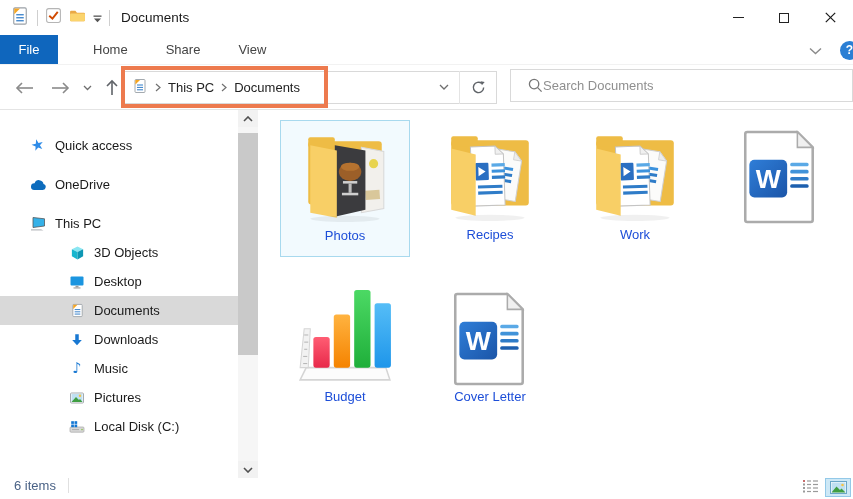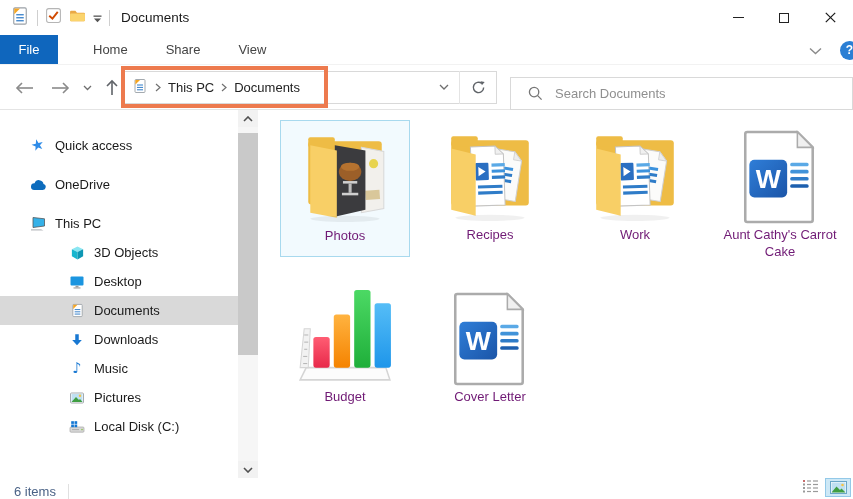--- a/index.html
+++ b/index.html
@@ -26,21 +26,21 @@
 
   
   .toolbar { position:absolute; top:65px; left:0; right:0; height:45px; background:#fff; border-bottom:1px solid #e4e4e4; }
   .nav-btn { position:absolute; top:0; height:45px; display:flex; align-items:center; justify-content:center; }
   .addr-bar { position:absolute; left:123px; top:6px; width:374px; height:33px; border:1px solid #d9d9d9; background:#fff; display:flex; align-items:center; }
   .addr-crumbs { display:flex; align-items:center; gap:7px; padding-left:8px; flex:1; font-size:13px; color:#222; }
   .addr-dd { width:30px; height:100%; display:flex; align-items:center; justify-content:center; }
   .addr-divider { width:1px; height:33px; background:#e4e4e4; }
   .refresh-btn { width:36px; height:100%; display:flex; align-items:center; justify-content:center; }
   .highlight-box { position:absolute; left:121px; top:1px; width:207px; height:42px; border:4px solid #ed7a4e; z-index:5; pointer-events:none; }
-  .search-box { position:absolute; left:510px; right:0; top:12px; height:33px; border:1px solid #d9d9d9; background:#fff; display:flex; align-items:center; padding-left:17px; gap:12px; }
+  .search-box { position:absolute; left:510px; right:0; top:4px; height:33px; border:1px solid #d9d9d9; background:#fff; display:flex; align-items:center; padding-left:17px; gap:0; }
   .search-box input { border:none; outline:none; flex:1; font-size:13px; font-family:"Liberation Sans",sans-serif; color:#1a1a1a; }
   .search-box input::placeholder { color:#8f8f8f; }
 
   
   .body { position:absolute; top:110px; left:0; right:0; bottom:21px; display:flex; }
   .sidebar { width:238px; padding-top:21px; overflow:hidden; }
   .side-item { height:29px; display:flex; align-items:center; font-size:13px; color:#1a1a1a; }
   .side-item .ic { width:18px; display:flex; justify-content:center; margin-right:8px; }
   .lvl0 { padding-left:29px; }
   .lvl1 { padding-left:68px; }
@@ -52,26 +52,26 @@
   
   .scrollbar { width:20px; background:#f2f2f2; display:flex; flex-direction:column; }
   .sb-arrow { height:17px; display:flex; align-items:center; justify-content:center; background:#f2f2f2; }
   .sb-track { flex:1; position:relative; background:#f6f6f6; }
   .sb-thumb { position:absolute; left:0; right:0; top:6px; height:222px; background:#c9c9c9; }
 
   
   .content { flex:1; position:relative; background:#fff; }
   .tile { position:absolute; width:130px; display:flex; flex-direction:column; align-items:center; }
   .tile-icon { height:104px; display:flex; align-items:flex-end; justify-content:center; }
-  .tile-label { margin-top:3px; font-size:13px; color:#701a75; text-align:center; line-height:1.3; }
+  .tile-label { margin-top:3px; font-size:13px; color:#1d4ed8; text-align:center; line-height:1.3; }
   .tile.selected { border:1px solid #a8d9ee; background:#f2fafe; height:137px; }
   .wordtext { font-family:"Liberation Sans",sans-serif; font-weight:bold; }
 
   
-  .statusbar { position:absolute; left:0; right:0; bottom:0; height:21px; background:#fff; display:flex; align-items:flex-end; }
+  .statusbar { position:absolute; left:0; right:0; bottom:0; height:21px; background:#fff; display:flex; align-items:flex-start; }
   .status-count { margin-left:14px; font-size:13px; color:#4a6286; }
   .status-sep { width:1px; height:15px; background:#e0e0e0; margin-left:12px; }
   .status-views { position:absolute; right:2px; bottom:2px; display:flex; gap:6px; align-items:center; }
   .view-thumb-wrap { width:26px; height:19px; background:#cde8f6; border:1px solid #93c9e8; display:flex; align-items:center; justify-content:center; }
 </style>
 </head>
 <body>
 
 <div class="window">
 
@@ -420,21 +420,20 @@
             <path d="M4,2 H53 L68,17 V88 a2,2 0 0 1 -2,2 H4 a2,2 0 0 1 -2,-2 V4 a2,2 0 0 1 2,-2 z" fill="#fff" stroke="#ababab" stroke-width="2.5"></path>
             <polygon points="53,2 53,17 68,17" fill="#f0f0f0" stroke="#ababab" stroke-width="1.5"></polygon>
             <rect x="6" y="29" width="37" height="37" rx="5" fill="url(#wg1)"></rect>
             <text x="24.5" y="57" text-anchor="middle" font-size="26" fill="#fff" class="wordtext" font-family="Liberation Sans, sans-serif" font-weight="bold">W</text>
             <rect x="46" y="32" width="18" height="3.5" rx="1.5" fill="#5aa9e6"></rect>
             <rect x="46" y="39" width="18" height="3.5" rx="1.5" fill="#4193d9"></rect>
             <rect x="46" y="46" width="18" height="3.5" rx="1.5" fill="#2f7cc8"></rect>
             <rect x="46" y="53" width="18" height="3.5" rx="1.5" fill="#1d5fae"></rect>
           </svg>
         </div>
-        <div class="tile-label">Aunt Cathy's Carrot Cake</div>
       </div>
 
       <div class="tile" style="left:22px; top:172px;">
         <div class="tile-icon">
           <svg width="98" height="100" viewBox="0 0 96 98">
             <defs>
               <linearGradient id="bg-r" x1="0" y1="0" x2="0" y2="1">
                   <stop offset="0" stop-color="#ff5d73"></stop>
                   <stop offset="1" stop-color="#e8294a"></stop>
                 </linearGradient>

